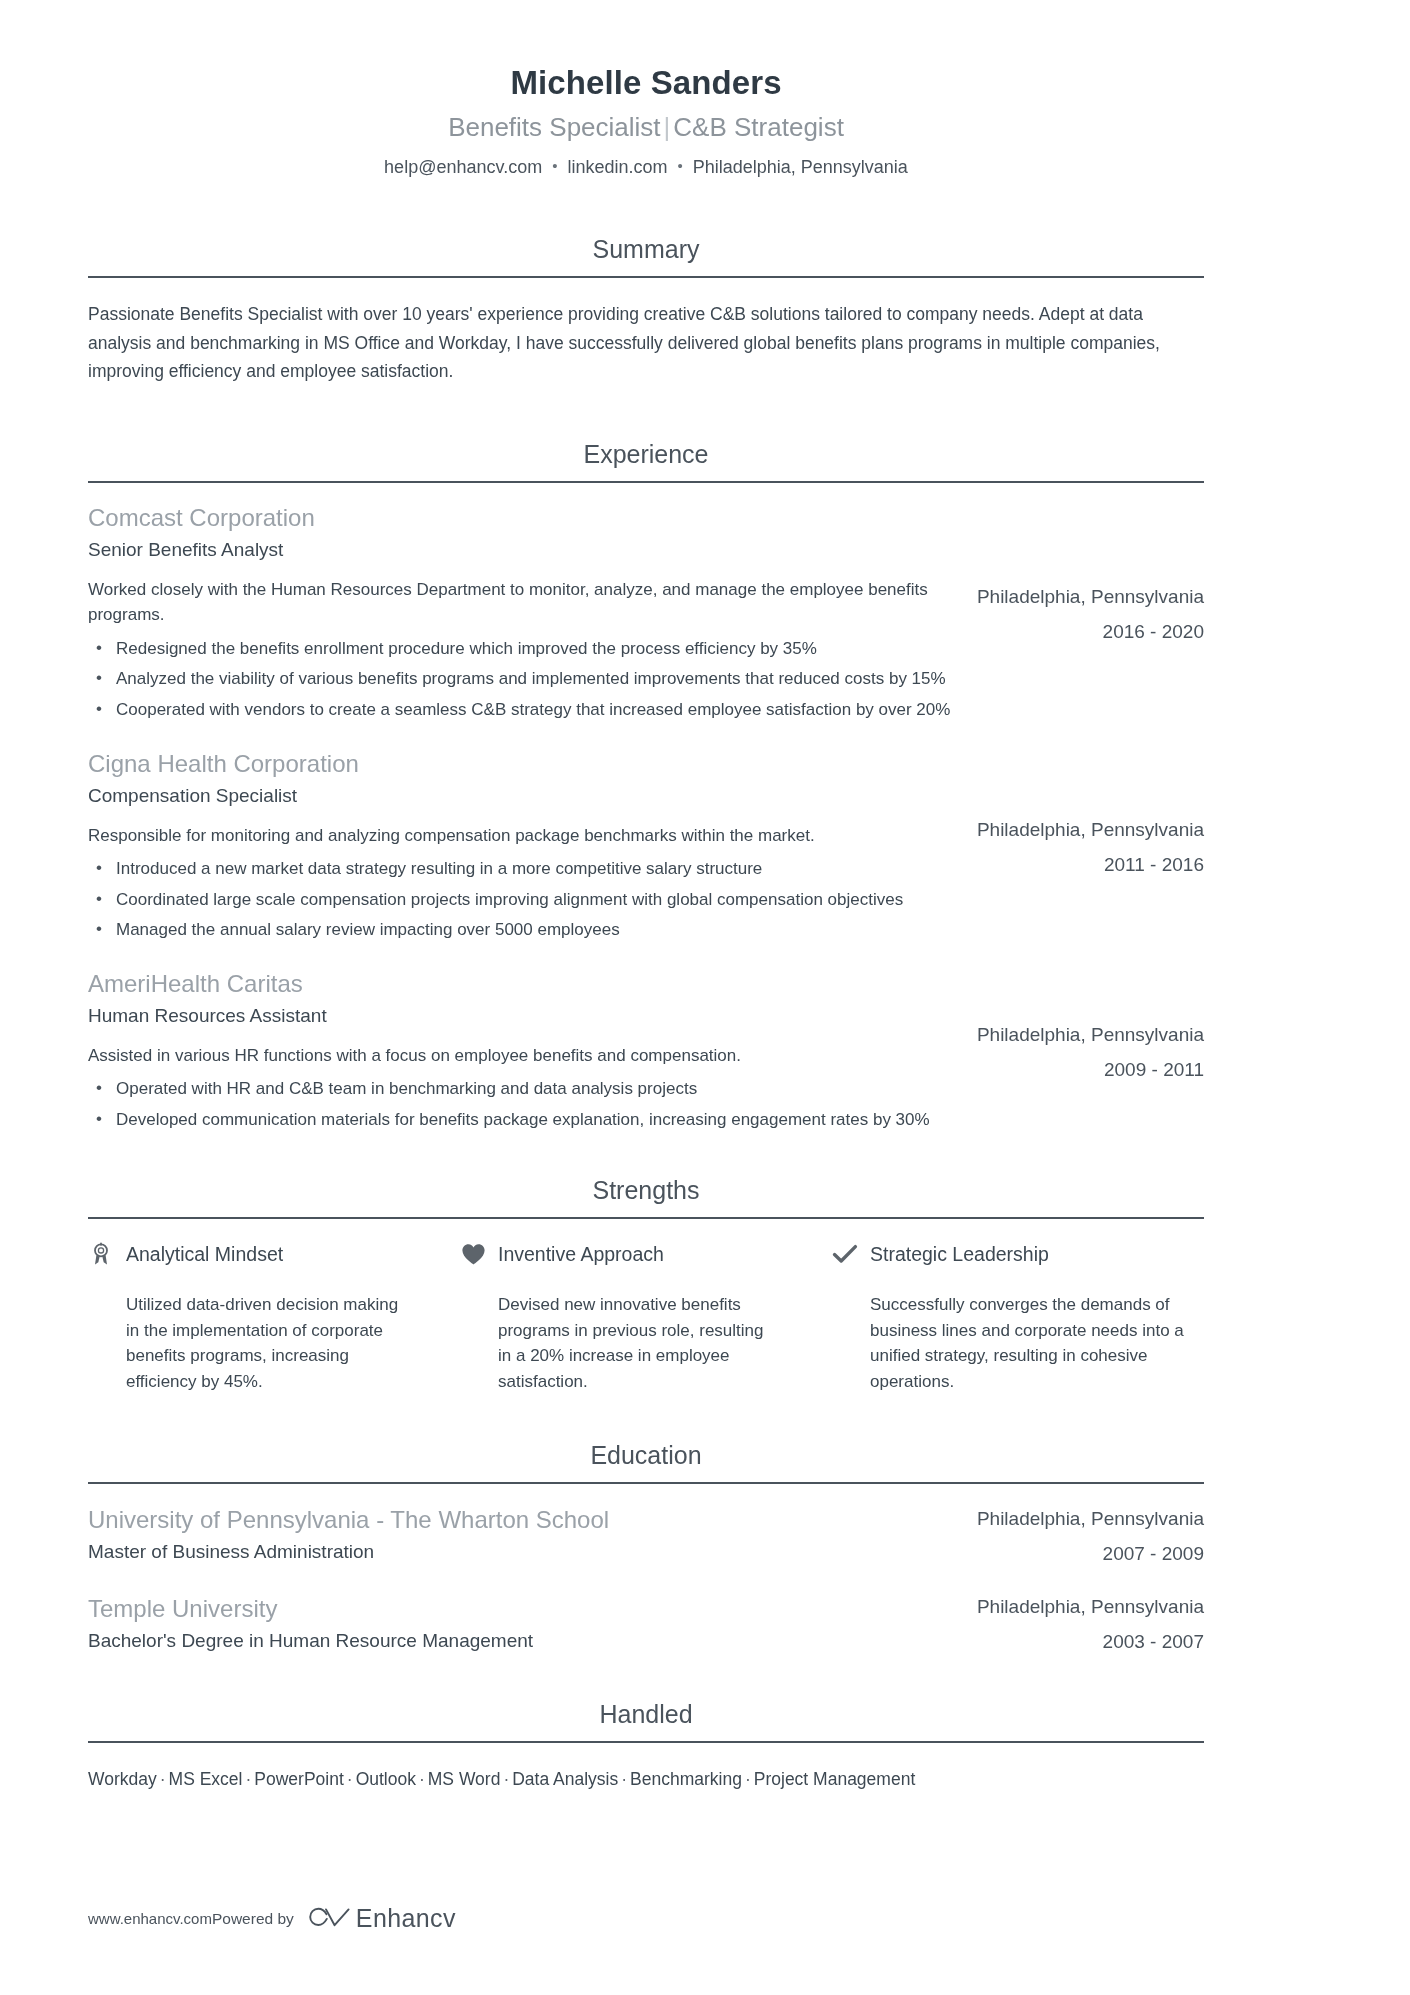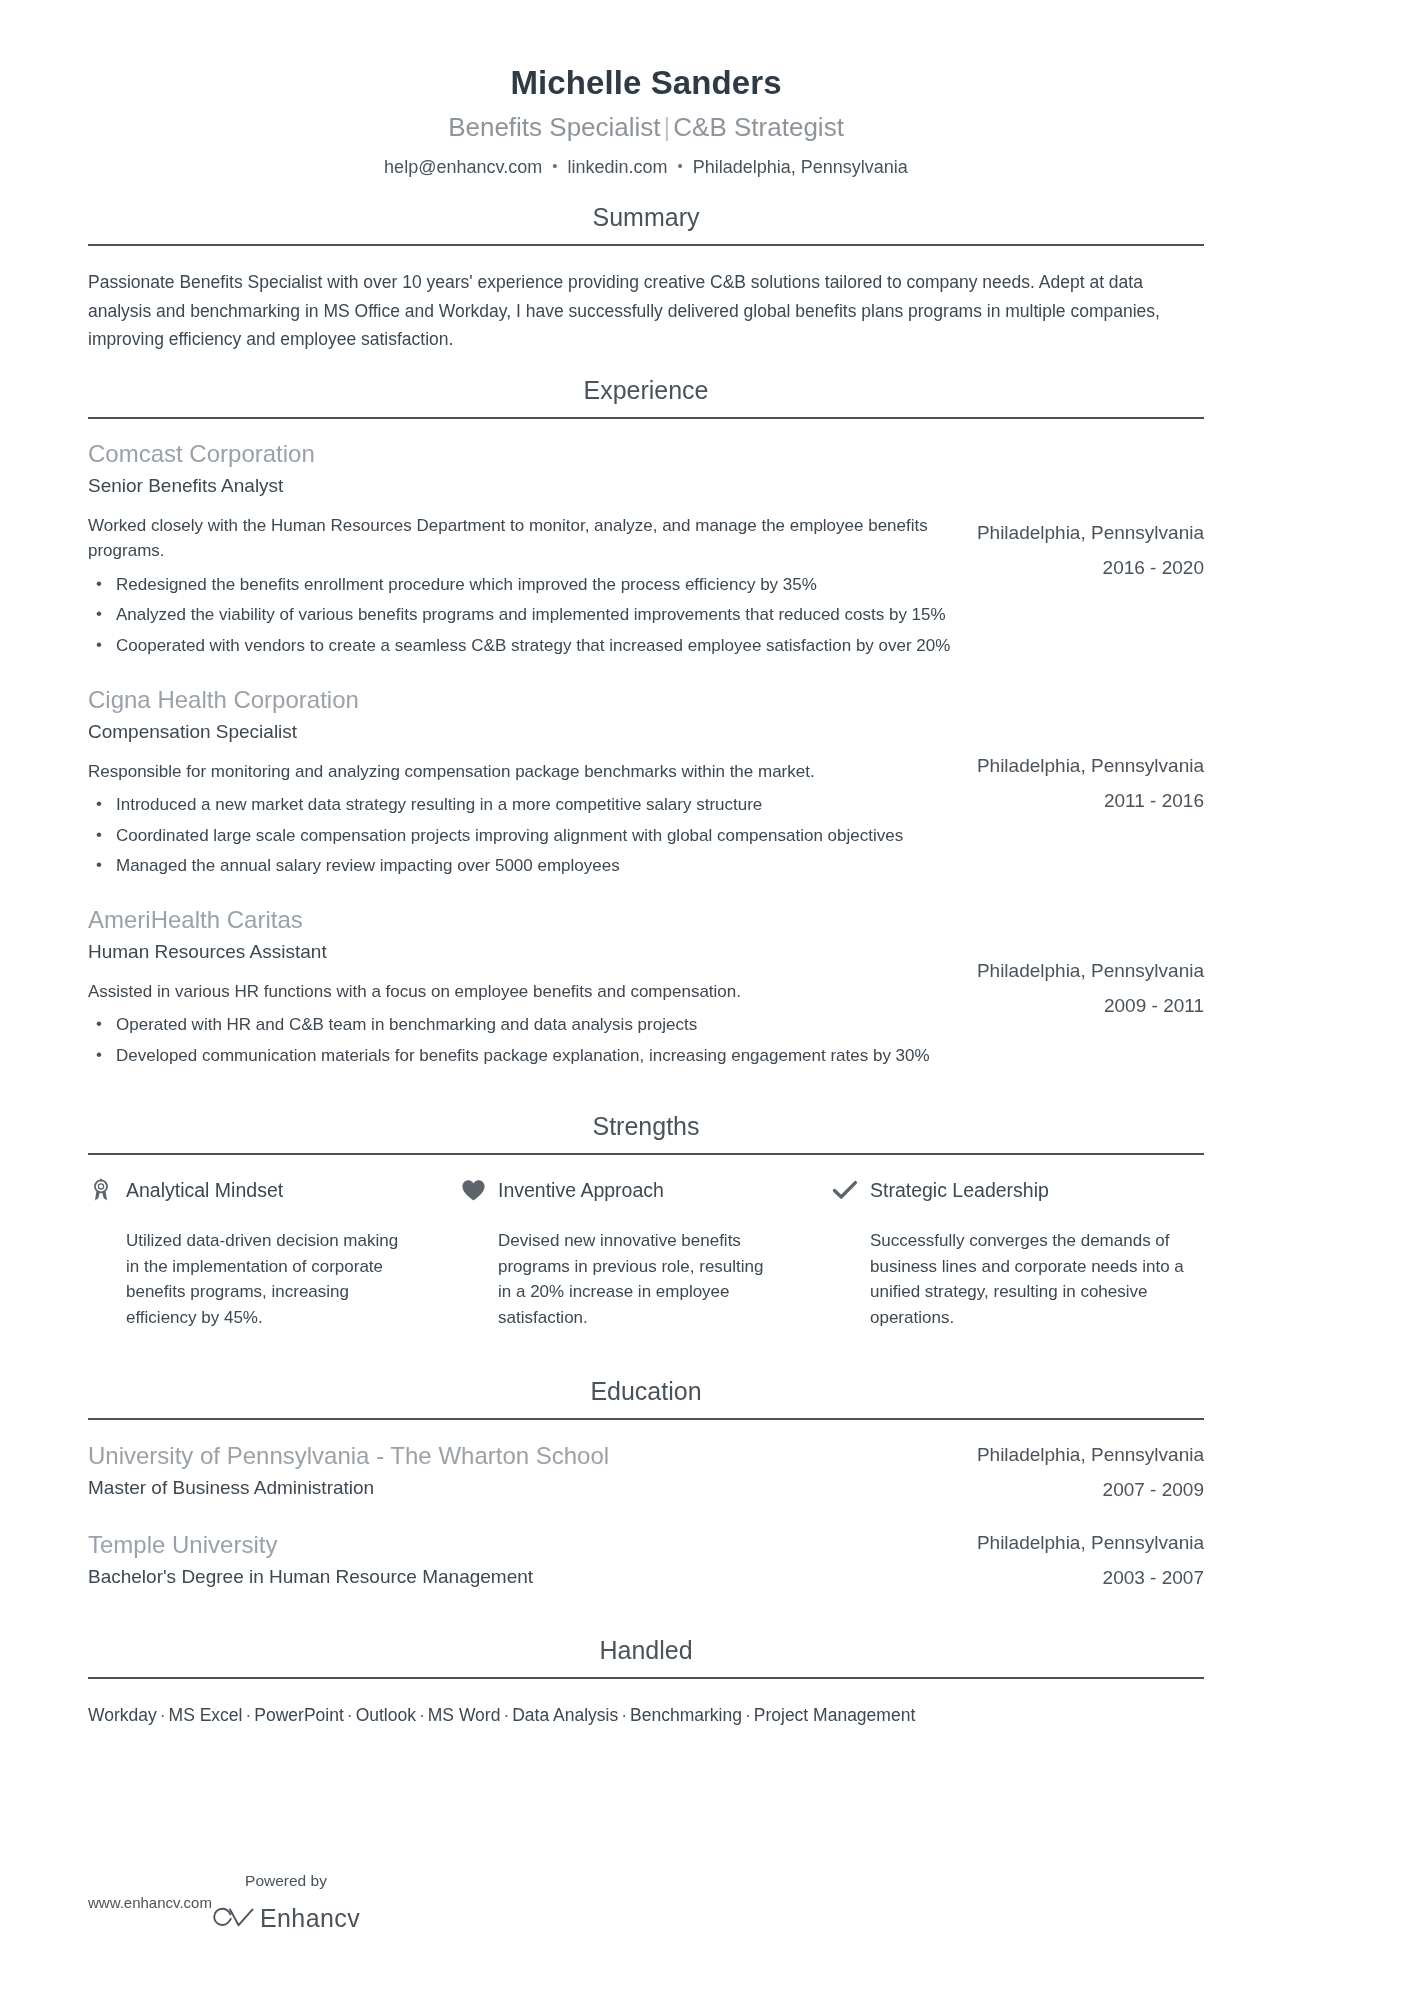--- a/index.html
+++ b/index.html
@@ -55,21 +55,21 @@
   .contacts .dot-sep {
     color: #6b737b;
     padding: 0 10px;
     font-size: 15px;
     position: relative;
     top: -2px;
   }
 
   
   .section {
-    margin-top: 22px;
+    margin-top: 54px;
   }
   .section-title {
     text-align: center;
     font-size: 25px;
     color: #4a535c;
     font-weight: 400;
     line-height: 1.2;
   }
   .section-rule {
     height: 2px;
@@ -210,21 +210,20 @@
     align-items: center;
   }
   .footer-url {
     font-size: 15px;
     color: #4a535c;
   }
   .footer-brand {
     display: flex;
     align-items: center;
     gap: 14px;
-    flex-direction: column;
   }
   .powered-by {
     font-size: 15.5px;
     color: #4a535c;
   }
   .brand-logo {
     display: flex;
     align-items: center;
     gap: 4px;
     color: #4a535c;

